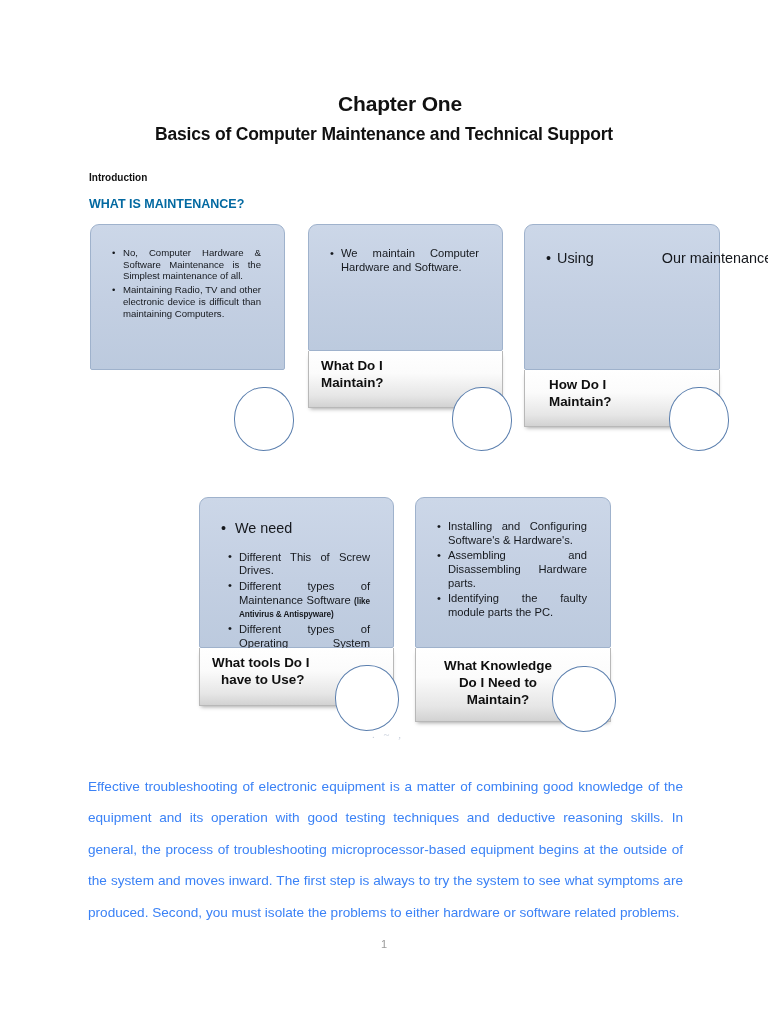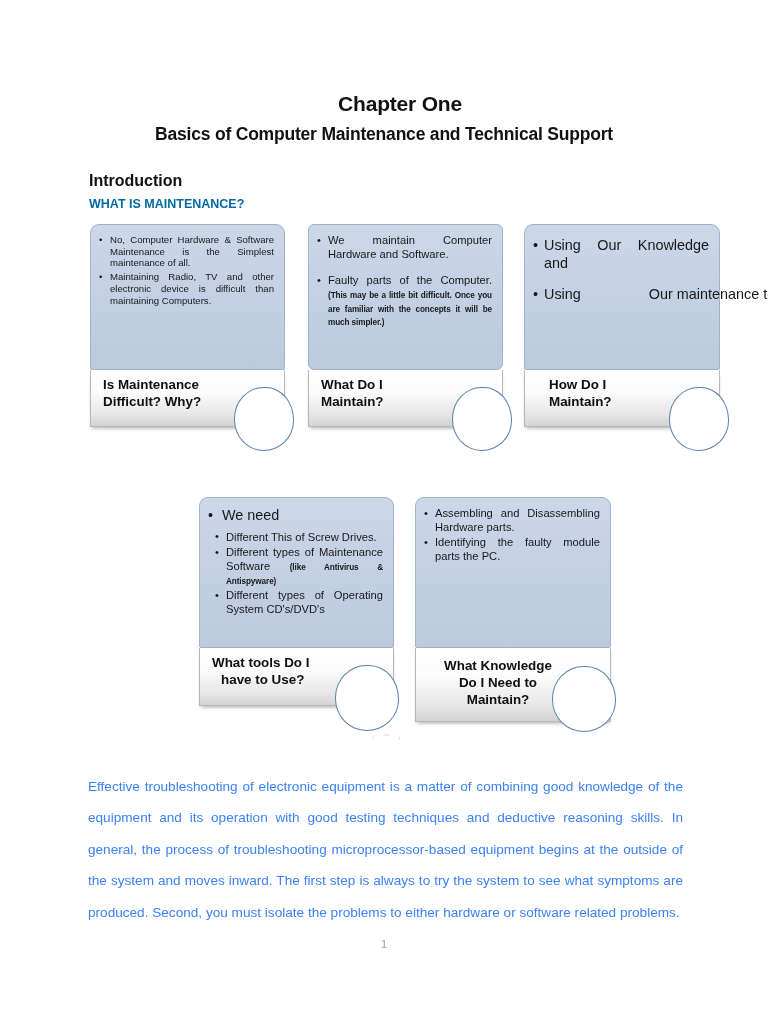--- a/index.html
+++ b/index.html
@@ -46,21 +46,21 @@
     text-align: center;
     font-size: 17.5px;
     font-weight: bold;
     letter-spacing: -0.2px;
     color: #111;
   }
   .section-heading {
     position: absolute;
     left: 89px;
     top: 172px;
-    font-size: 16px;
+    font-size: 10px;
     font-weight: bold;
     color: #111;
   }
   .section-subheading {
     position: absolute;
     left: 89px;
     top: 197px;
     font-size: 12.5px;
     font-weight: bold;
     color: #0369a1;
@@ -93,21 +93,21 @@
   .card-label .lbl-line {
     font-weight: bold;
     color: #0f0f0f;
     line-height: 1.25;
     white-space: nowrap;
   }
 
   
   ul.blist {
     list-style: none;
-    margin: 0;
+    margin: 13px;
     padding: 0;
   }
   ul.blist > li {
     position: relative;
     padding-left: 11px;
     margin: 0 0 2px 0;
     text-align: justify;
     color: #15181d;
     line-height: 1.22;
   }
@@ -184,46 +184,40 @@
   <div class="section-heading">Introduction</div>
   <div class="section-subheading">WHAT IS MAINTENANCE?</div>
 
   <div class="card" style="left:90px; top:224px; width:195px;">
     <div class="card-body" style="height:146px;">
       <ul class="blist fs-sm">
         <li>No, Computer Hardware &amp; Software Maintenance is the Simplest maintenance of all.</li>
         <li>Maintaining Radio, TV and other electronic device is difficult than maintaining Computers.</li>
       </ul>
     </div>
-    <div class="card-label" style="height:57px;">
-      <div class="lbl-line fs-lg">Is Maintenance</div>
-      <div class="lbl-line fs-lg">Difficult? Why?</div>
-    </div>
     <div class="deco-circle" style="left:144px; top:163px; width:58px; height:62px;"></div>
   </div>
 
   <div class="card" style="left:308px; top:224px; width:195px;">
-    <div class="card-body" style="height:146px;border-radius:6px;">
+    <div class="card-body" style="height:127px;">
       <ul class="blist fs-md">
         <li>We maintain Computer Hardware and Software.</li>
         <li class="nobullet spacer-li"></li>
-        <li><span>Faulty parts of the Computer.</span> <span class="tiny">(This may be a little bit difficult. Once you are familiar with the concepts  it will be much simpler.)</span></li>
       </ul>
     </div>
     <div class="card-label" style="height:57px;">
       <div class="lbl-line fs-lg">What Do I</div>
       <div class="lbl-line fs-lg">Maintain?</div>
     </div>
     <div class="deco-circle" style="left:144px; top:163px; width:58px; height:62px;"></div>
   </div>
 
   <div class="card" style="left:524px; top:224px; width:196px;">
     <div class="card-body" style="height:146px; padding-top:12px;">
       <ul class="blist fs-xl" style="line-height:1.3;">
-        <li style="margin-bottom:14px;">Using Our Knowledge and</li>
         <li style="white-space:pre;">Using                 Our maintenance tools.</li>
       </ul>
     </div>
     <div class="card-label" style="height:57px; padding-left:24px;">
       <div class="lbl-line fs-lg">How Do I</div>
       <div class="lbl-line fs-lg">Maintain?</div>
     </div>
     <div class="deco-circle" style="left:145px; top:163px; width:58px; height:62px;"></div>
   </div>
 
@@ -241,20 +235,21 @@
     <div class="card-label" style="height:58px;">
       <div class="lbl-line fs-lg">What tools Do I</div>
       <div class="lbl-line fs-lg" style="padding-left:9px;">have to Use?</div>
     </div>
     <div class="deco-circle" style="left:136px; top:168px; width:62px; height:64px;"></div>
   </div>
 
   <div class="card" style="left:415px; top:497px; width:196px;">
     <div class="card-body" style="height:151px;">
       <ul class="blist fs-md">
+        <li>Installing and Configuring Software's &amp; Hardware's.</li>
         <li>Assembling and Disassembling Hardware parts.</li>
         <li>Identifying the faulty module parts the PC.</li>
       </ul>
     </div>
     <div class="card-label" style="height:74px; padding-top:10px; text-align:center; padding-left:4px; padding-right:34px;">
       <div class="lbl-line fs-lg">What Knowledge</div>
       <div class="lbl-line fs-lg">Do I Need to</div>
       <div class="lbl-line fs-lg">Maintain?</div>
     </div>
     <div class="deco-circle" style="left:137px; top:169px; width:62px; height:64px;"></div>

